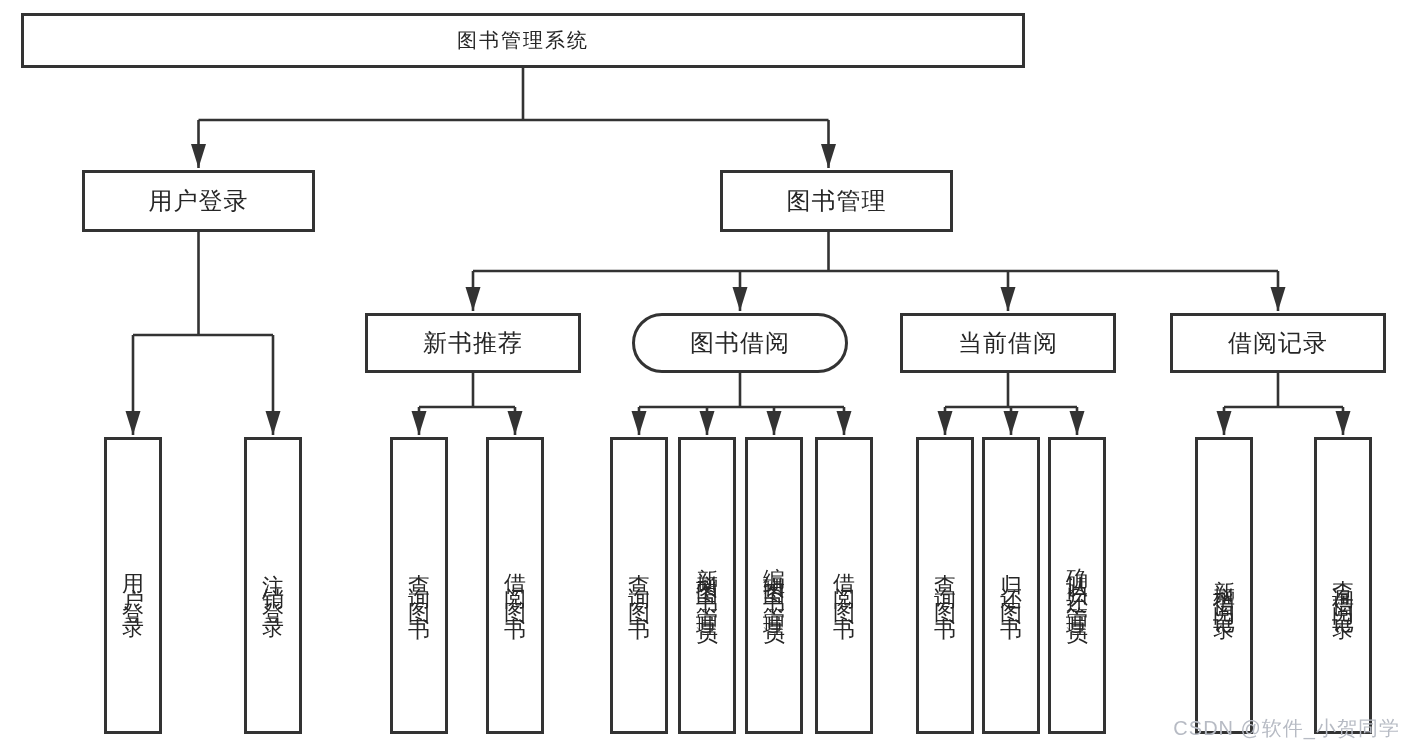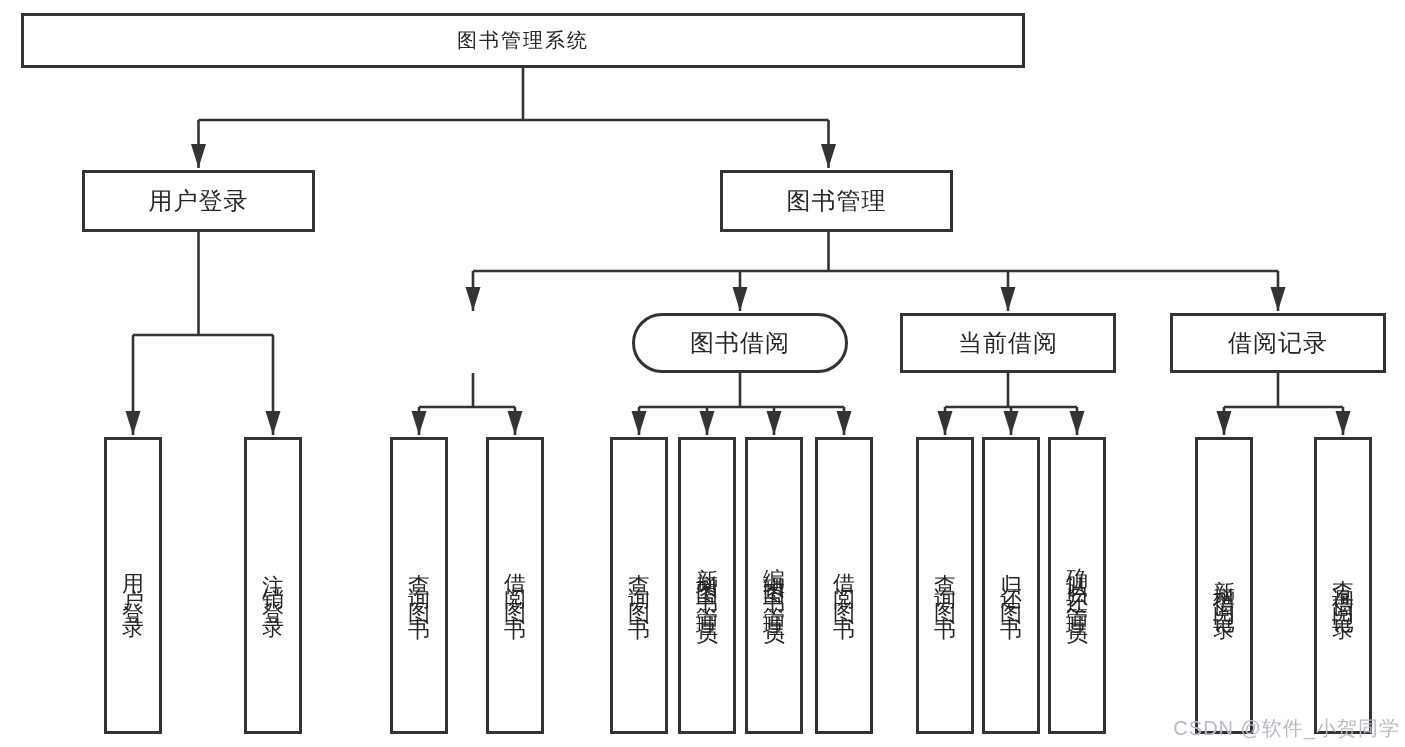--- a/index.html
+++ b/index.html
@@ -101,20 +101,21 @@
       <path d="M1224,407 V435" marker-end="url(#arrow)"></path>
       <path d="M1343,407 V435" marker-end="url(#arrow)"></path>
     </g>
   </svg>
 
   <div class="node root-node" style="left:21px; top:13px; width:1004px; height:55px;">图书管理系统</div>
 
   <div class="node hnode" style="left:82px; top:170px; width:233px; height:62px;">用户登录</div>
   <div class="node hnode" style="left:712px; top:170px; width:233px; height:62px;margin-left:8px;">图书管理</div>
 
+  <div class="node hnode" style="left:365px; top:313px; width:216px; height:60px;">新书推荐</div>
   <div class="node hnode" style="left:632px; top:313px; width:216px; height:60px;border-radius:30px;">图书借阅</div>
   <div class="node hnode" style="left:900px; top:313px; width:216px; height:60px;">当前借阅</div>
   <div class="node hnode" style="left:1170px; top:313px; width:216px; height:60px;">借阅记录</div>
 
   <div class="node vnode loose" style="left:104px; top:437px; width:58px; height:297px;">
     <span>用户登录</span>
   </div>
   <div class="node vnode loose" style="left:244px; top:437px; width:58px; height:297px;">
     <span>注销登录</span>
   </div>

